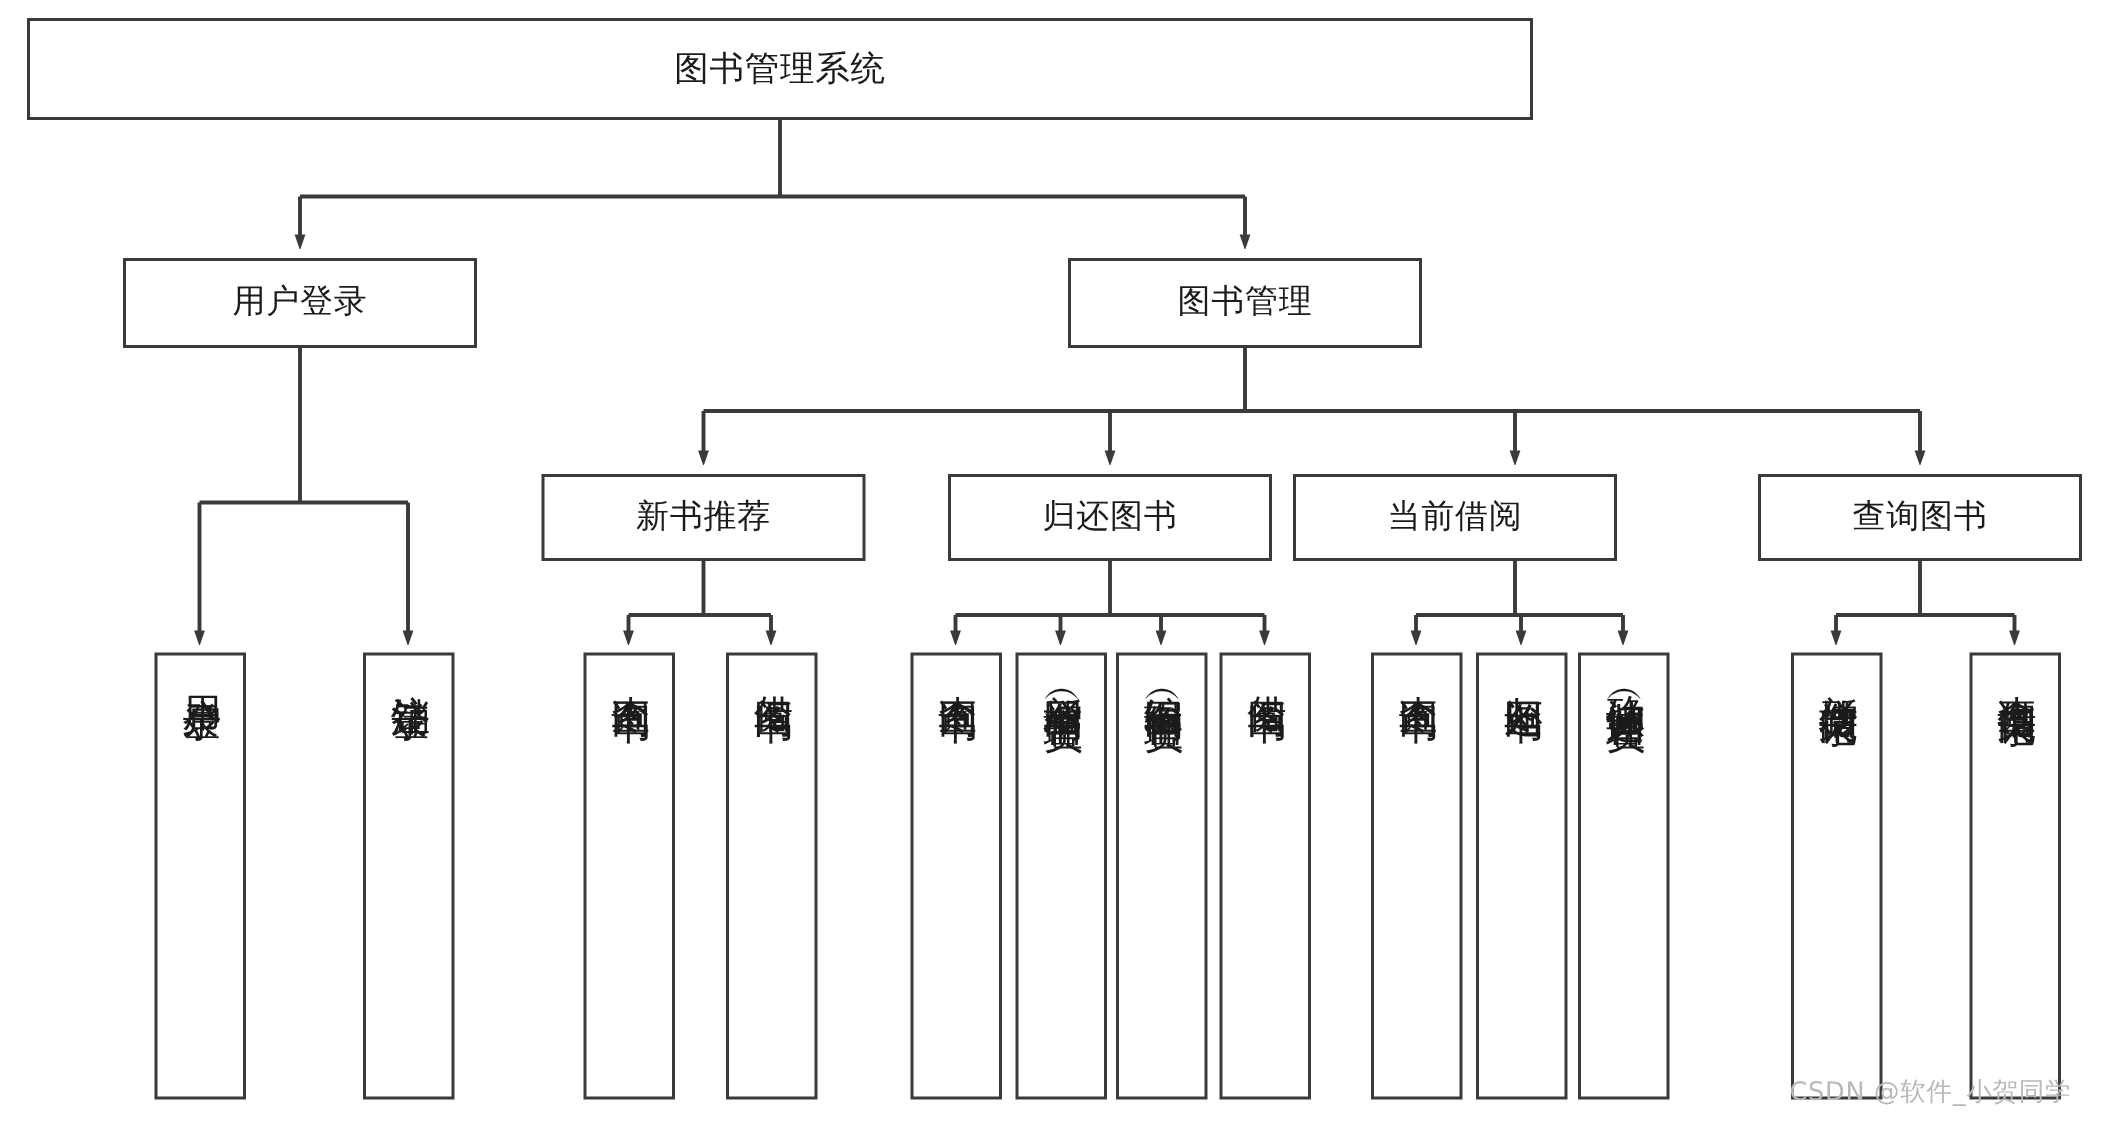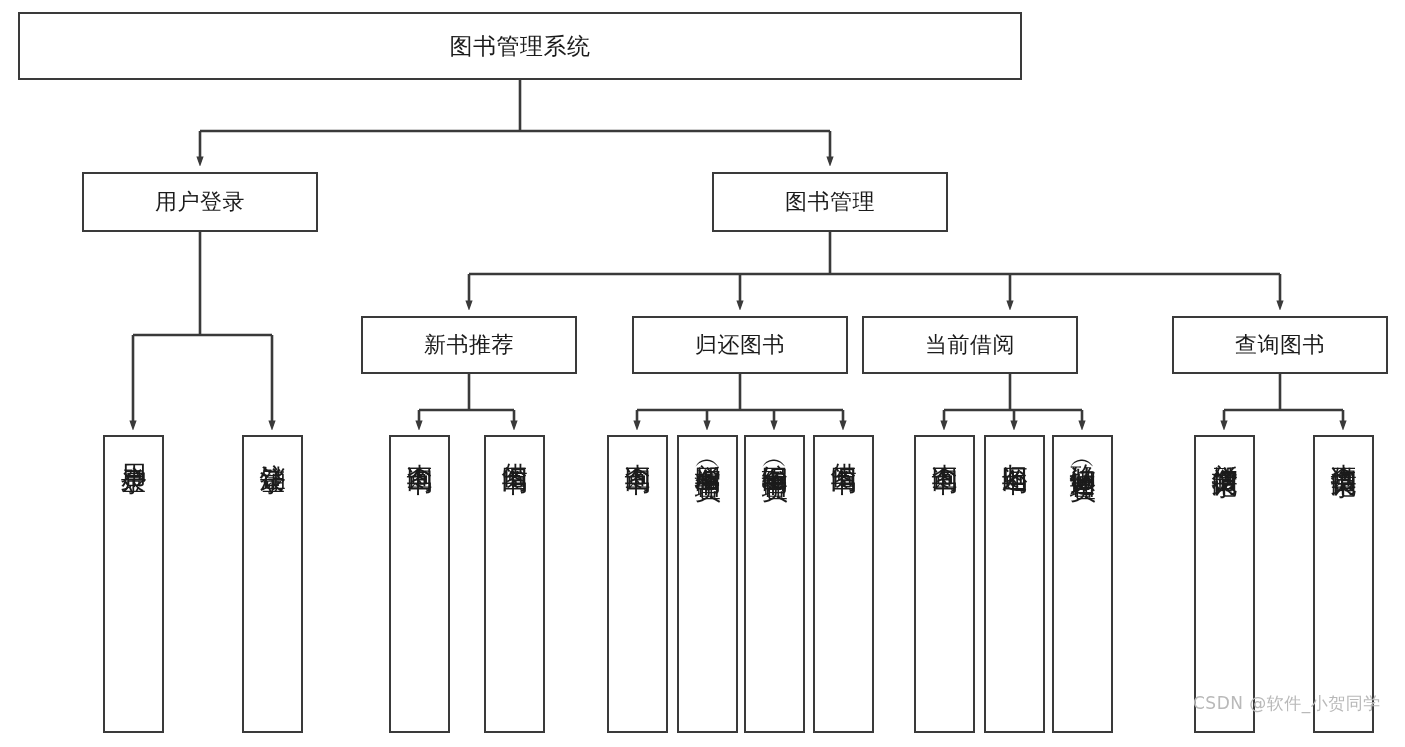--- a/index.html
+++ b/index.html
@@ -184,15 +184,15 @@
     <span class="label">确认归还（管理员）</span>
   </div>
 
   <div class="node leaf" style="left:1194px; top:435px; width:61px; height:298px;">
     <span class="label">新增借阅记录</span>
   </div>
   <div class="node leaf" style="left:1313px; top:435px; width:61px; height:298px;">
     <span class="label">查询借阅记录</span>
   </div>
 
-  <div class="watermark" style="left:1193px; top:692px;">CSDN @软件_小贺同学</div>
+  <div class="watermark" style="left:1193px; top:716px;">CSDN @软件_小贺同学</div>
 
 </div>
 
 </body></html>

